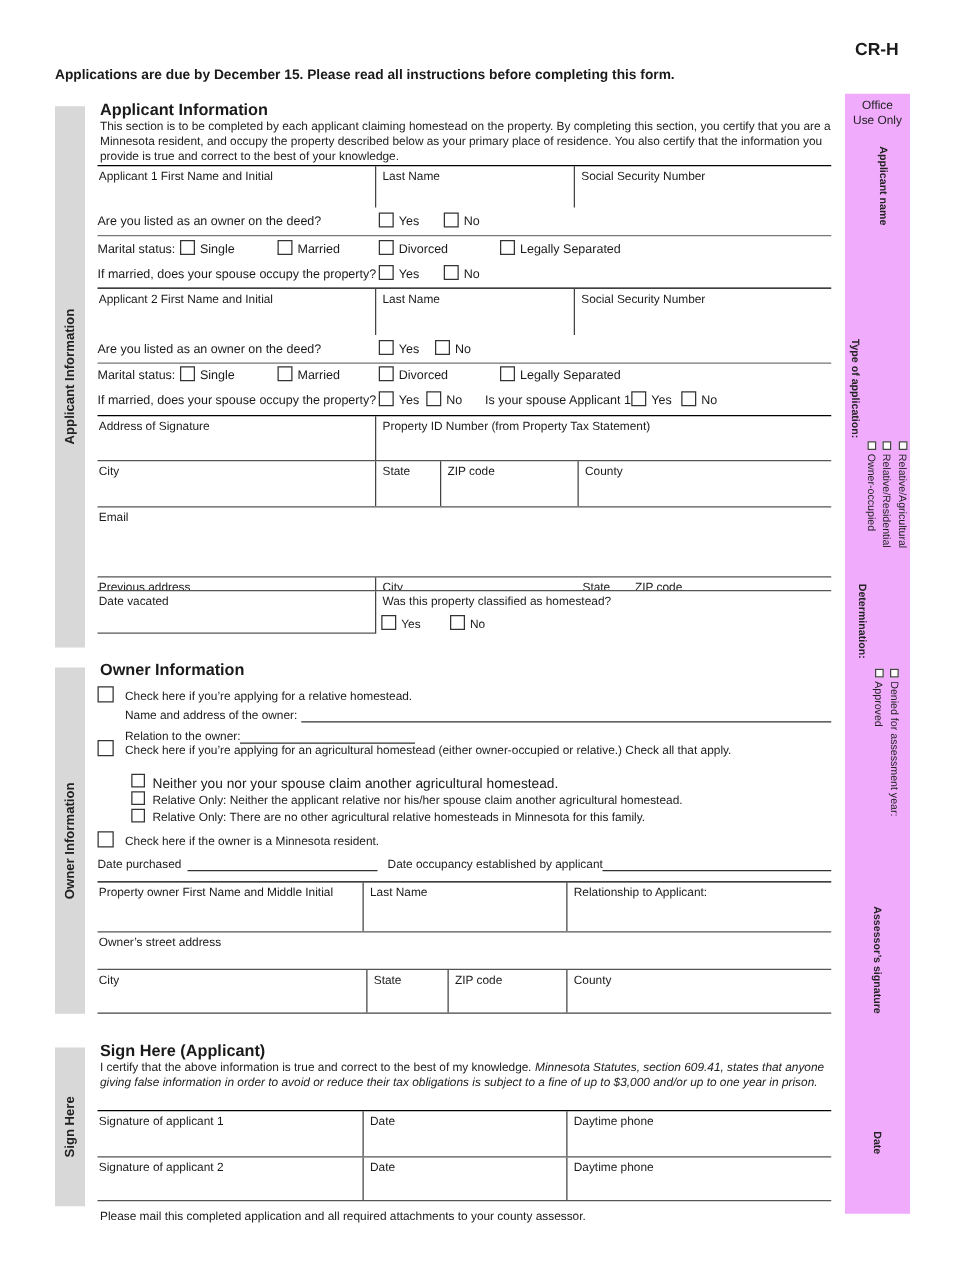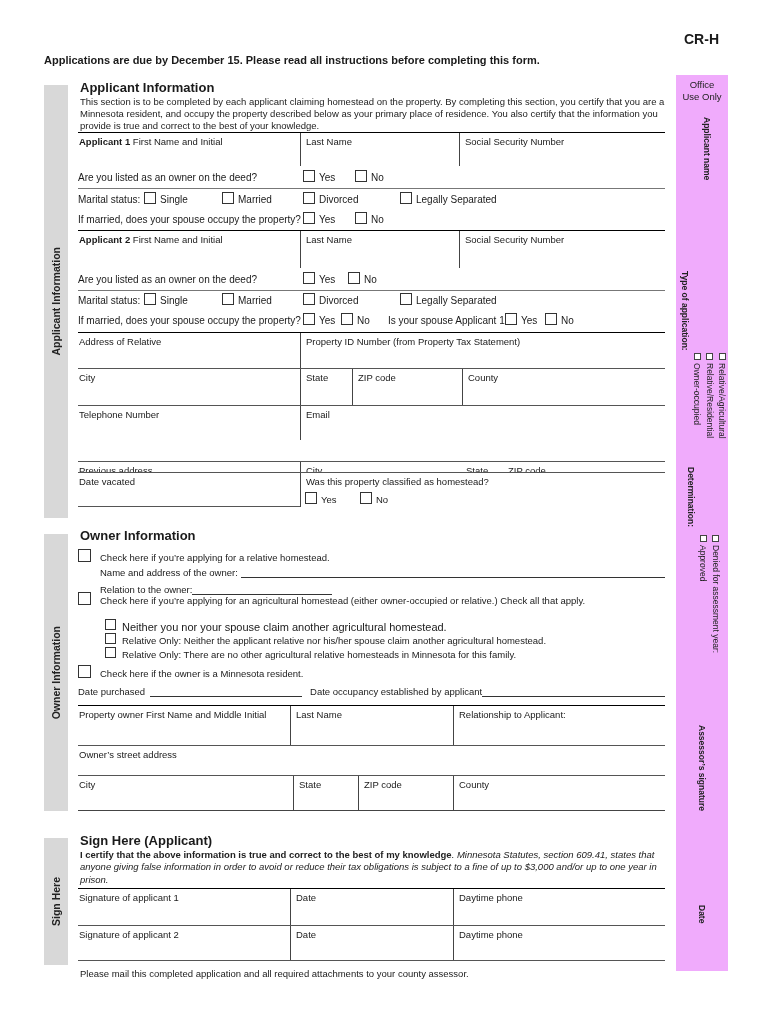--- a/index.html
+++ b/index.html
@@ -42,21 +42,21 @@
   .office-panel{position:absolute;left:676px;top:75px;width:52px;height:896px;background:#f0abfc}
   .office-head{position:absolute;top:4px;left:6px;width:40px;text-align:center;font-size:9.5px;line-height:12px;color:#222}
   .vsingle{position:absolute;writing-mode:vertical-lr;font-weight:bold;font-size:8.5px;color:#222;white-space:nowrap}
   .vblock{position:absolute;writing-mode:vertical-lr;font-size:8.5px;line-height:12.5px;color:#222;white-space:nowrap}
   .vblock .vlabel{font-weight:bold}
   .vblock .vitem{padding-inline-start:82px}
   .vblock.det .vitem{padding-inline-start:68px}
   .cbv{display:inline-block;width:7px;height:7px;border:1px solid #444;background:#fff;margin-inline-end:3px;flex:none}
 
   .note{position:absolute;left:80px;font-size:9.5px}
-  .b{font-weight:bold}
+  .b{font-weight:normal}
   .i{font-style:italic}
 </style>
 </head>
 <body>
 
 <div class="page">
 
   <div class="formcode">CR-H</div>
   <div class="subtitle">Applications are due by December 15.  Please read all instructions before completing this form.</div>
 
@@ -153,44 +153,41 @@
     <span class="at" style="left:279px;top:4px">No</span>
     <span class="at" style="left:310px;top:4px">Is your spouse Applicant 1?</span>
     <span class="cbm" style="left:427px;top:2px"></span>
     <span class="at" style="left:443px;top:4px">Yes</span>
     <span class="cbm" style="left:467px;top:2px"></span>
     <span class="at" style="left:483px;top:4px">No</span>
   </div>
 
   <div class="trow" style="top:332px;height:36px">
     <div class="cell" style="width:222px">
-      <span>Address of Relative</span>
+      <span>Address of Signature</span>
     </div>
     <div class="cell" style="flex:1">
       <span>Property ID Number (from Property Tax Statement)</span>
     </div>
   </div>
   <div class="trow thin" style="top:368px;height:37px">
     <div class="cell" style="width:222px">
       <span>City</span>
     </div>
     <div class="cell" style="width:52px">
       <span>State</span>
     </div>
     <div class="cell" style="width:110px">
       <span>ZIP code</span>
     </div>
     <div class="cell" style="flex:1">
       <span>County</span>
     </div>
   </div>
   <div class="trow thin" style="top:405px;height:35px">
-    <div class="cell" style="width:222px">
-      <span>Telephone Number</span>
-    </div>
     <div class="cell" style="flex:1">
       <span>Email</span>
     </div>
   </div>
   <div class="trow thin" style="top:461px;height:32px">
     <div class="cell" style="width:222px">
       <span>Previous address</span>
     </div>
     <div class="cell" style="flex:1">
       <span>City</span>

